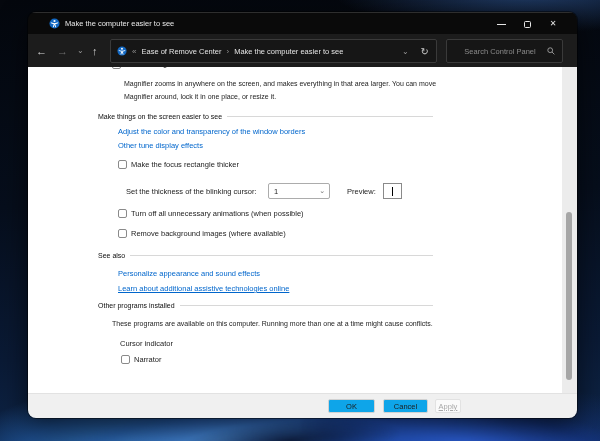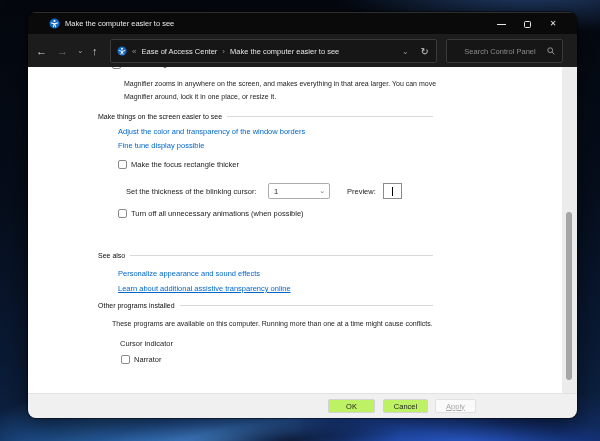--- a/index.html
+++ b/index.html
@@ -92,26 +92,26 @@
 
   .previewbox { position:absolute; left:355px; top:116px; width:19px; height:16px;
     background:#fff; border:1px solid #8a8a8a; }
   .previewbox .caret { position:absolute; left:8px; top:3px; width:1px; height:9px; background:#000; }
 
   .scrollbar { position:absolute; right:0; top:0; width:15px; height:326px; background:#ececec; }
   .scrollbar .thumb { position:absolute; left:4px; width:6px; top:145px; height:168px;
     background:#a6a6a6; border-radius:3px; }
 
   .footer { position:relative; height:25px; background:#f0f0f0; border-top:1px solid #e2e2e2; }
-  .btn { position:absolute; top:5px; height:14px; background:#bef264; border:1px solid #d2d2d2;
+  .btn { position:absolute; top:5px; height:14px; background:#0ea5e9; border:1px solid #d2d2d2;
     border-radius:2px; font-family:inherit; font-size:7.5px; color:#1c1c1c;
     display:flex; align-items:center; justify-content:center; padding:0; }
   .btn.ok { left:300px; width:47px; }
   .btn.cancel { left:355px; width:45px; }
-  .btn.apply { left:407px; width:41px; color:#a8a8a8; background:#fafafa; border-color:#e2e2e2;text-decoration:underline; }
+  .btn.apply { left:407px; width:26px; color:#a8a8a8; background:#fafafa; border-color:#e2e2e2;text-decoration:underline; }
 </style>
 </head>
 <body>
 
 <div class="stage">
   <div class="ribbon r1"></div>
   <div class="ribbon r2"></div>
   <div class="ribbon r3"></div>
 
   <div class="win">
@@ -144,21 +144,21 @@
       <span class="navico up">↑</span>
 
       <div class="addressbar">
         <svg class="ico" viewBox="0 0 24 24">
           <circle cx="12" cy="12" r="11" fill="#1268c3"></circle>
           <circle cx="12" cy="6.4" r="2.3" fill="#fff"></circle>
           <path d="M3.5 9.5 q8.5 3.4 17 0 l-1.6 2.6 q-6.9 2.4 -13.8 0 z" fill="#fff"></path>
           <path d="M10.4 12.6 l-2.2 7.6 h2.1 l1.7-5.3 1.7 5.3 h2.1 l-2.2-7.6 z" fill="#fff"></path>
         </svg>
         <span class="ovf dim">«</span>
-        <span class="crumb">Ease of Access Center</span>
+        <span class="crumb">Ease of Remove Center</span>
         <span class="sep dim">›</span>
         <span class="crumb">Make the computer easier to see</span>
         <span class="endchev">⌄</span>
         <span class="refresh">↻</span>
       </div>
 
       <div class="searchbox">
         <input type="text" placeholder="Search Control Panel" style="">
         <svg class="mag" width="8" height="8" viewBox="0 0 10 10">
           <circle cx="4" cy="4" r="3" fill="none" stroke="#9a9a9a" stroke-width="1.2"></circle>
@@ -176,49 +176,53 @@
 
       <div class="para" style="top:13px;">Magnifier zooms in anywhere on the screen, and makes everything in that area larger. You can move</div>
       <div class="para" style="top:26px;">Magnifier around, lock it in one place, or resize it.</div>
 
       <div class="grouphead" style="top:46px;">
         <span class="gh-label">Make things on the screen easier to see</span>
         <span class="rule"></span>
       </div>
 
       <div class="link" style="top:60px;">Adjust the color and transparency of the window borders</div>
-      <div class="link" style="top:74px;">Fine tune display possible</div>
+      <div class="link" style="top:74px;">Other tune display effects</div>
 
       <div class="cbrow" style="top:93px;">
         <span class="checkbox"></span>
         <span class="lbl">Make the focus rectangle thicker</span>
       </div>
 
       <div class="fieldlabel" style="left:90px; top:120px;margin-left:8px;">Set the thickness of the blinking cursor:</div>
       <div class="dropdown">
         <span class="val">1</span>
         <span class="dchev">⌄</span>
       </div>
       <div class="fieldlabel" style="left:319px; top:120px;">Preview:</div>
       <div class="previewbox">
         <div class="caret"></div>
       </div>
 
       <div class="cbrow" style="top:142px;">
         <span class="checkbox"></span>
         <span class="lbl">Turn off all unnecessary animations (when possible)</span>
       </div>
+      <div class="cbrow" style="top:162px;">
+        <span class="checkbox"></span>
+        <span class="lbl">Remove background images (where available)</span>
+      </div>
 
       <div class="grouphead" style="top:185px;">
         <span class="gh-label">See also</span>
         <span class="rule"></span>
       </div>
 
       <div class="link" style="top:202px;">Personalize appearance and sound effects</div>
-      <div class="link u" style="top:217px;">Learn about additional assistive transparency online</div>
+      <div class="link u" style="top:217px;">Learn about additional assistive technologies online</div>
 
       <div class="grouphead" style="top:235px;">
         <span class="gh-label">Other programs installed</span>
         <span class="rule"></span>
       </div>
 
       <div class="para" style="left:84px; top:253px;">These programs are available on this computer. Running more than one at a time might cause conflicts.</div>
       <div class="fieldlabel" style="left:92px; top:272px;">Cursor indicator</div>
 
       <div class="cbrow narrow" style="top:288px;margin-left:9px;">

